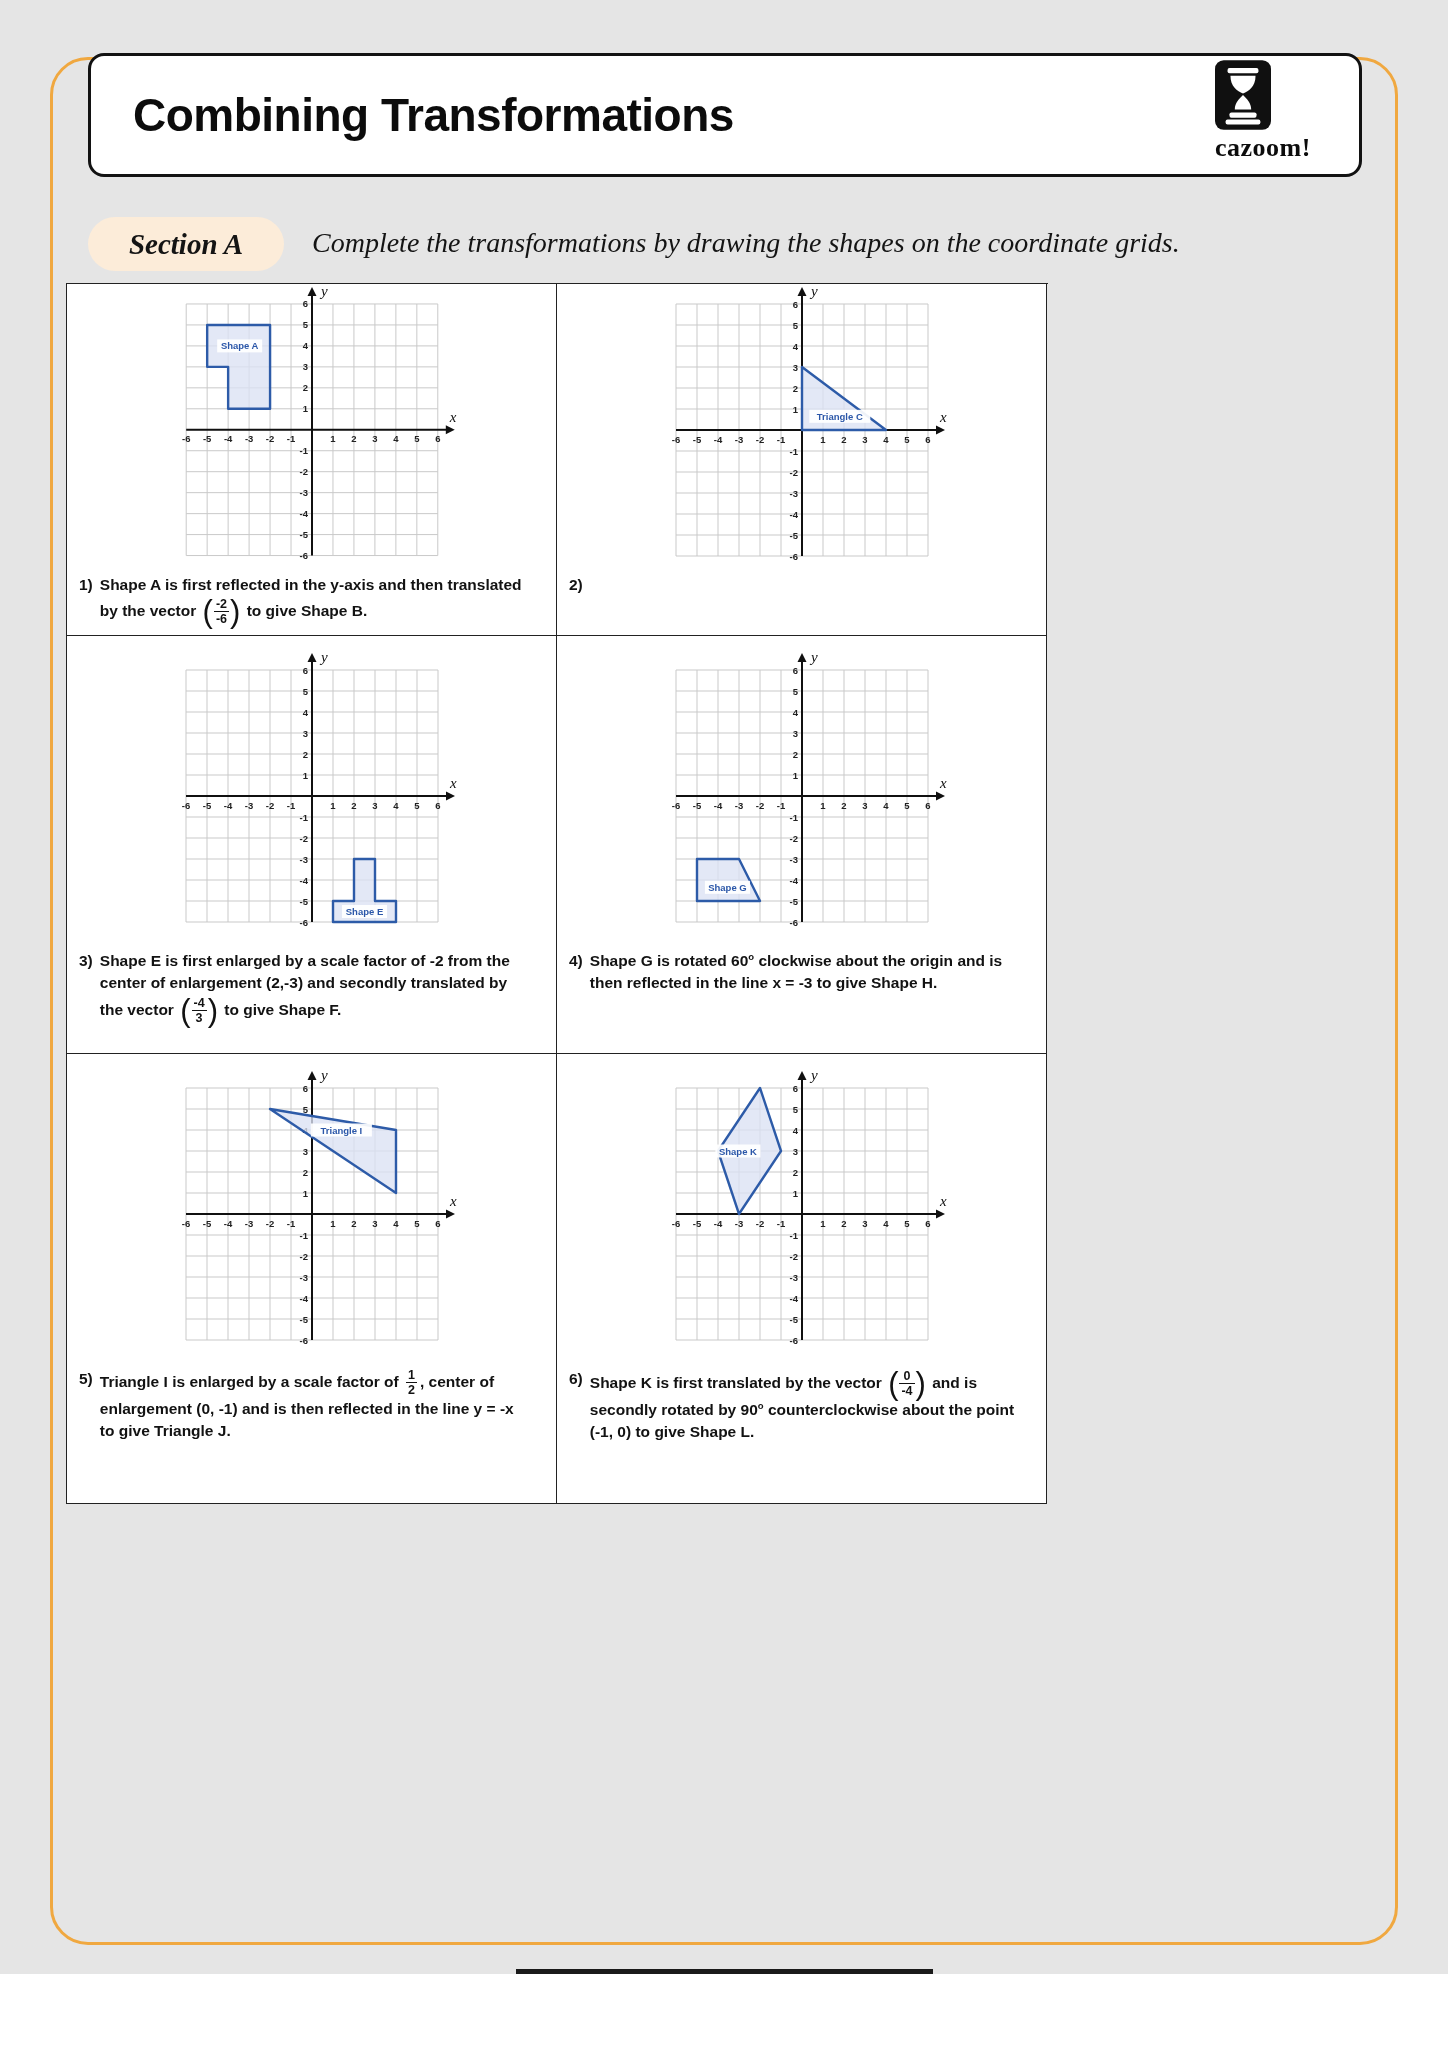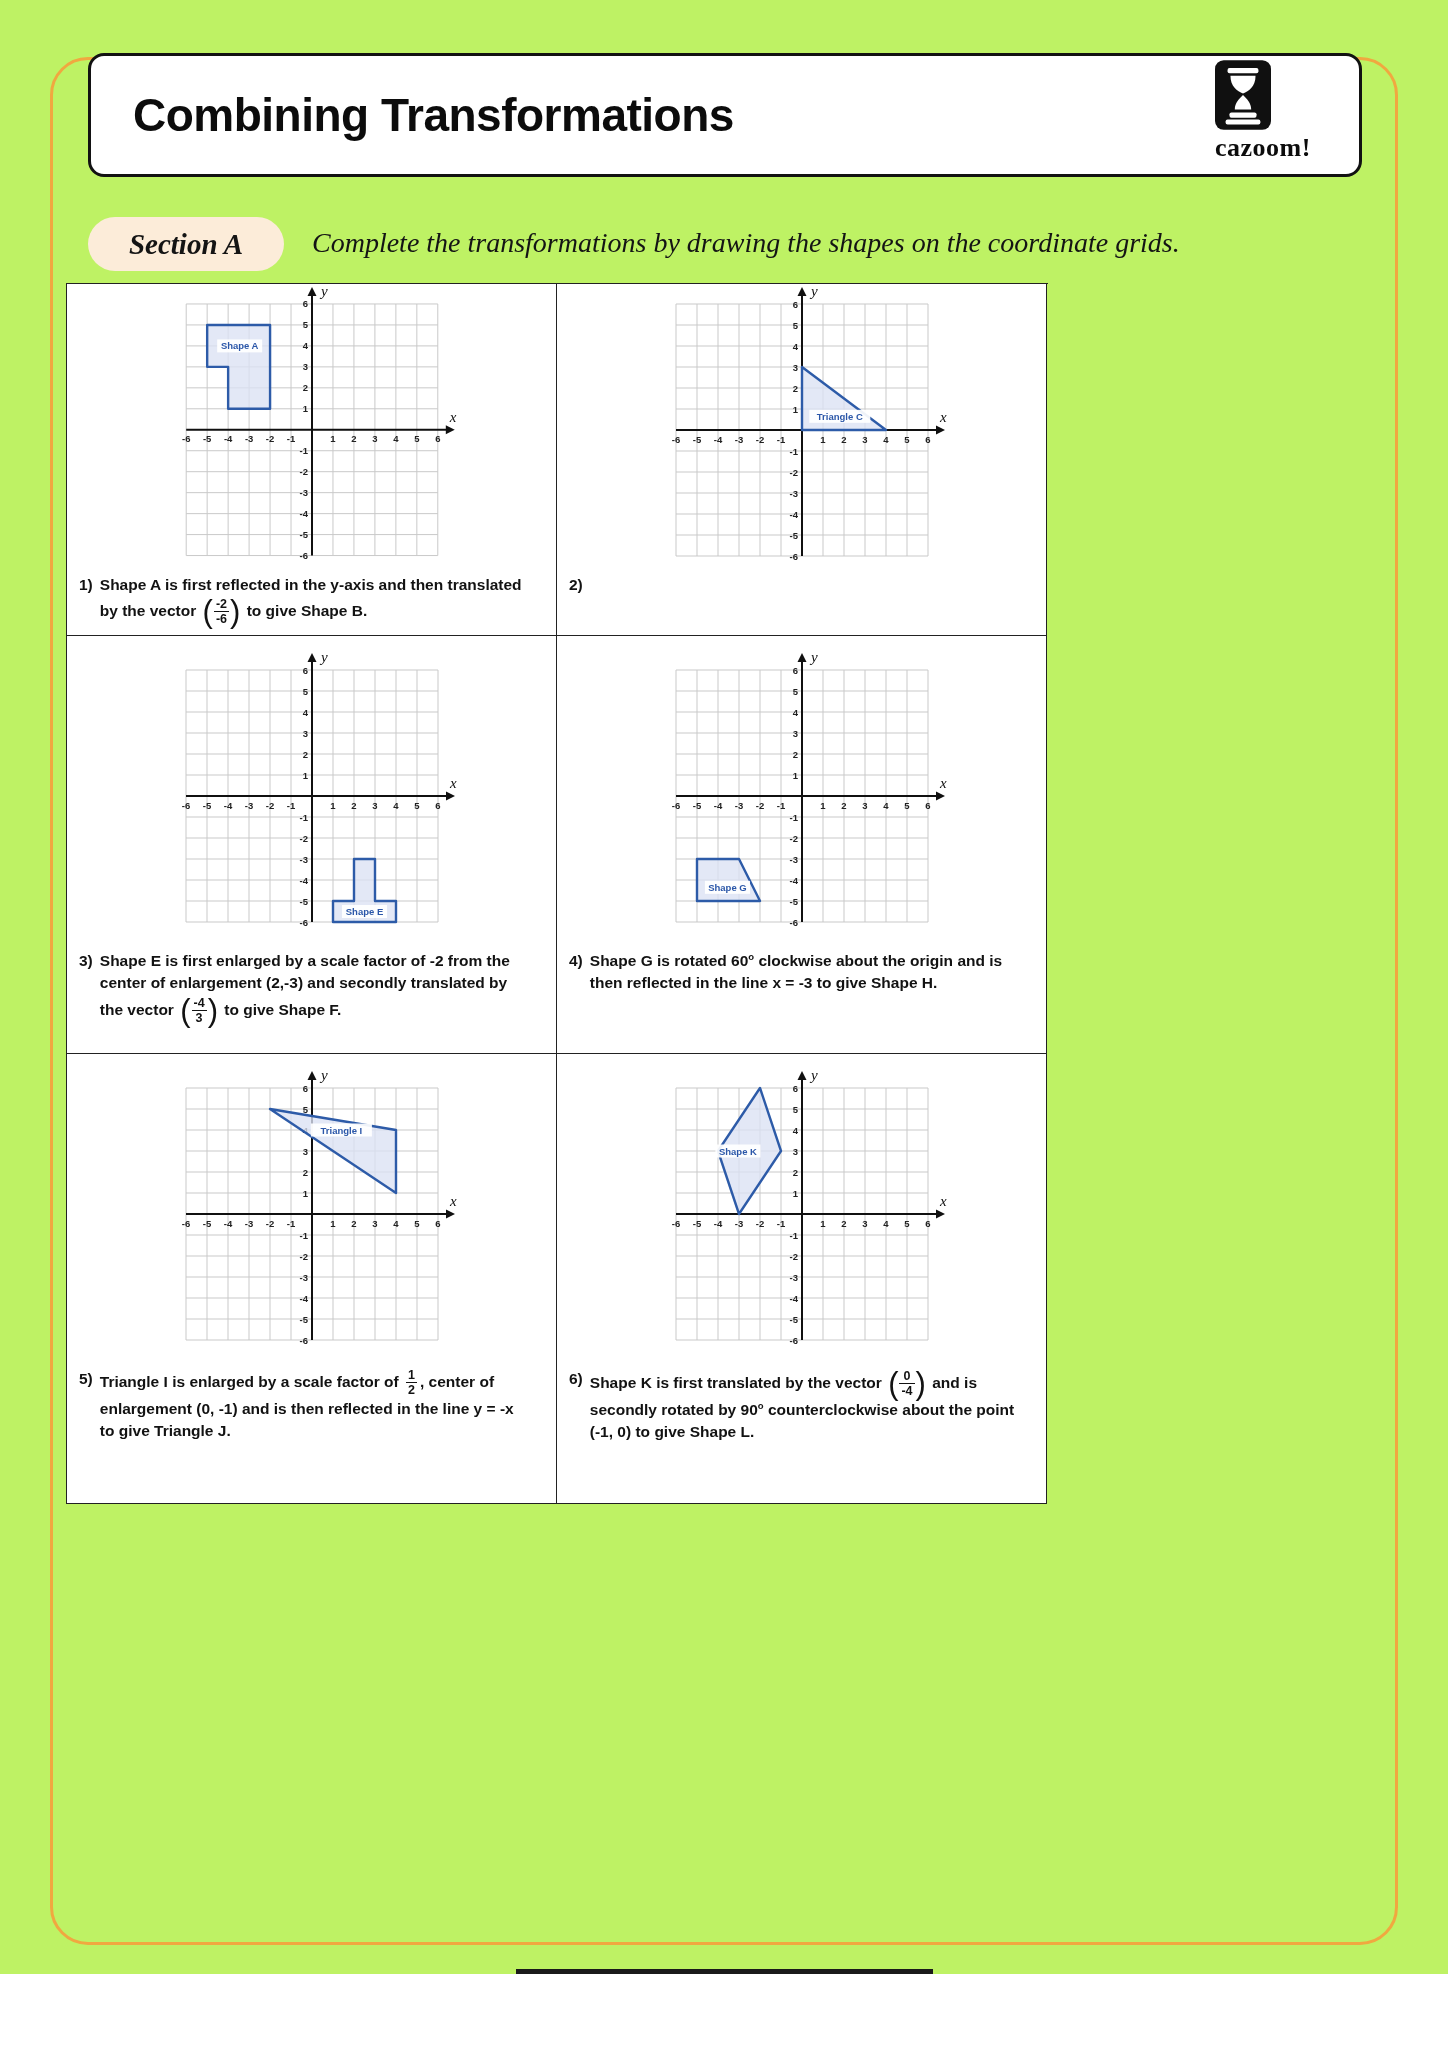--- a/index.html
+++ b/index.html
@@ -1,17 +1,17 @@
 <!DOCTYPE html>
 <html><head>
 <meta charset="utf-8">
 <style>
   * { margin:0; padding:0; box-sizing:border-box; }
   html,body { background:#ffffff; }
-  .page { position:relative; width:1448px; height:1974px; background:#bef264;
+  .page { position:relative; width:1448px; height:1974px; background:#e5e5e5;
           font-family:"Liberation Sans", sans-serif; overflow:hidden; }
 
   .frame { position:absolute; left:50px; top:57px; width:1348px; height:1888px;
            border:3px solid #f0a840; border-radius:38px; }
 
   .header-box { position:absolute; left:88px; top:53px; width:1274px; height:124px;
                 background:#fff; border:3.5px solid #121212; border-radius:16px;
                 display:flex; align-items:center; }
   .title { font-size:46px; font-weight:800; letter-spacing:-0.5px; color:#0c0c0c; padding-left:42px; }
 

